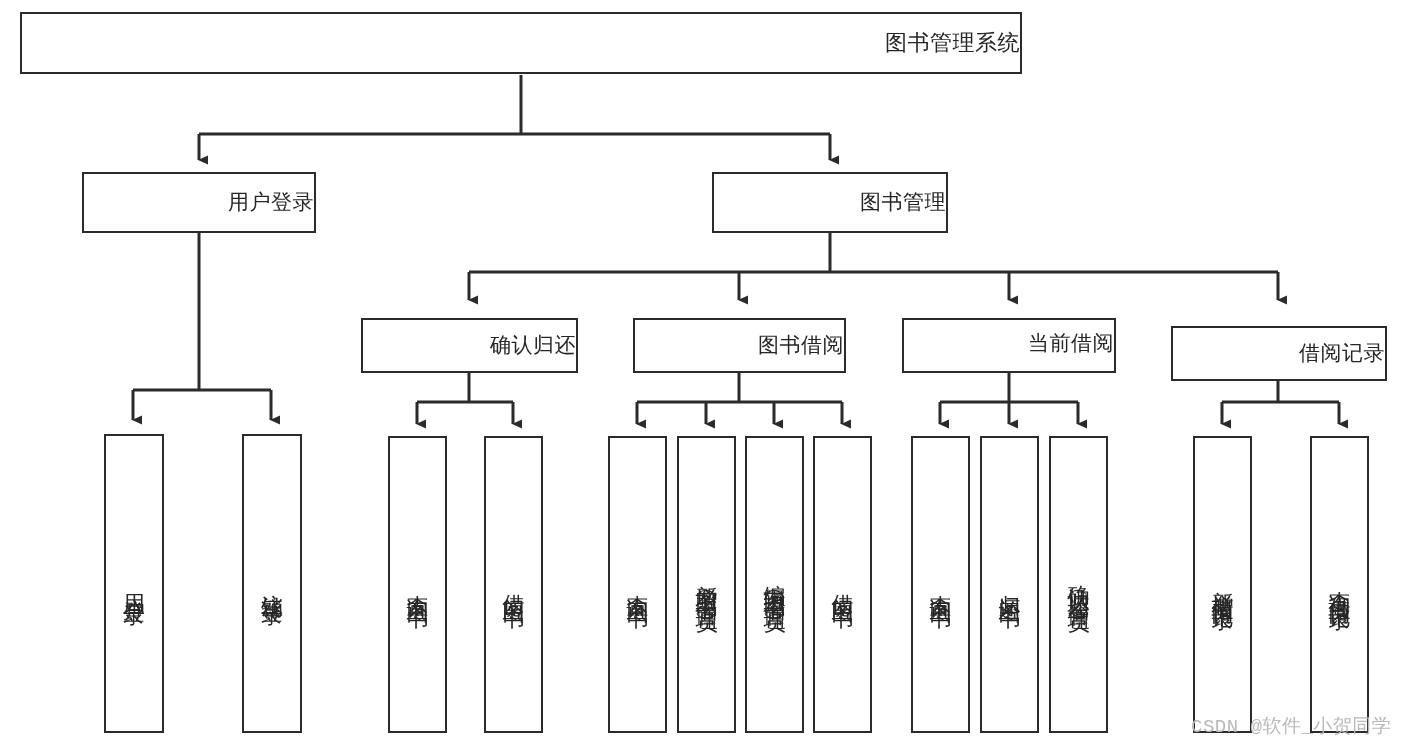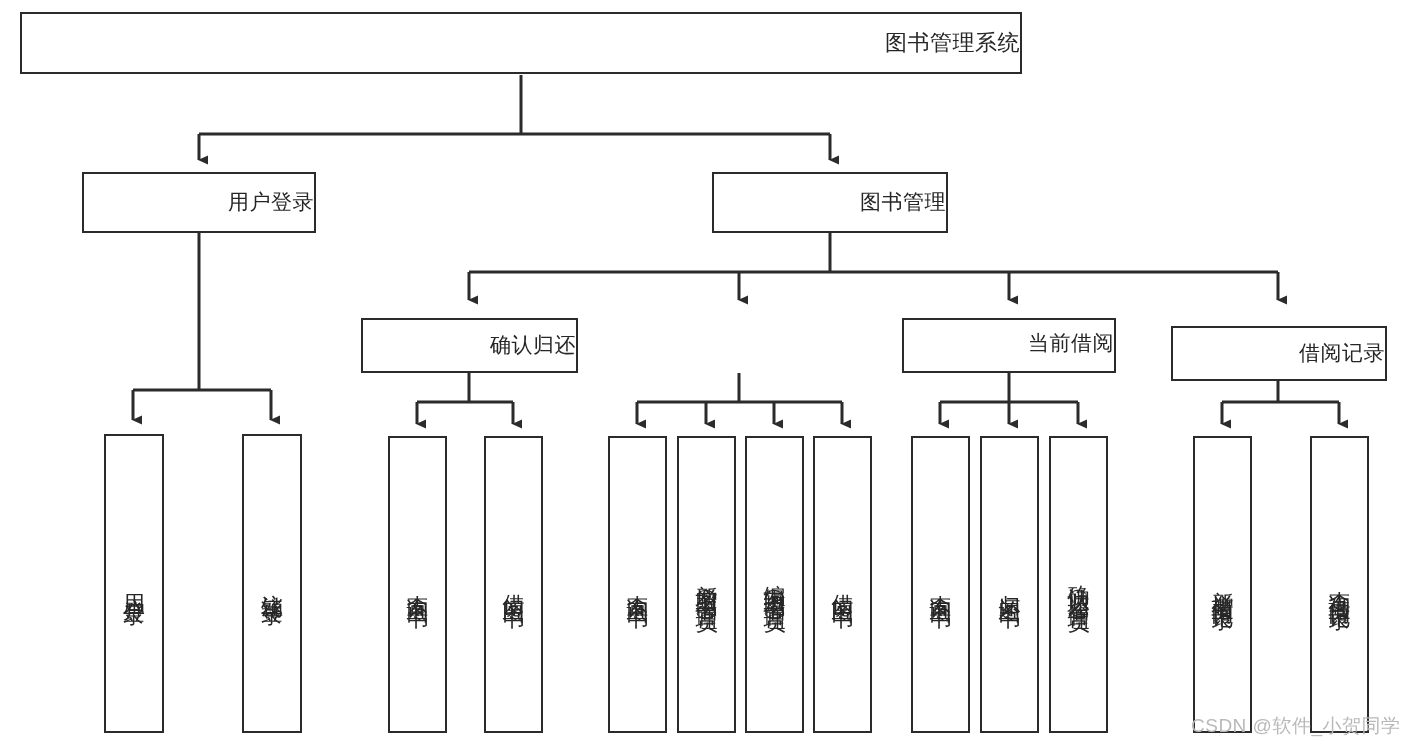--- a/index.html
+++ b/index.html
@@ -64,21 +64,21 @@
     letter-spacing: 4px;
     line-height: 1;
     max-height: 100%;
   }
   .watermark {
     position: absolute;
     color: #b9b9b9;
     font-size: 19px;
     white-space: nowrap;
     letter-spacing: 0.5px;
-    font-family: Liberation Sans, sans-serif;
+    font-family: Liberation Mono, monospace;
   }
 </style>
 </head>
 <body>
 
 <div id="canvas">
 
   <svg id="wires" viewBox="0 0 1405 747">
     <defs>
       <marker id="arrow" markerWidth="11" markerHeight="11" refX="4.6" refY="9.2" orient="auto" markerUnits="userSpaceOnUse">
@@ -138,20 +138,23 @@
   </div>
 
   <div class="node h" style="left:712px; top:172px; width:236px; height:61px;padding-left:48px;">
     <span class="lbl">图书管理</span>
   </div>
 
   <div class="node h" style="left:361px; top:318px; width:217px; height:55px;">
     <span class="lbl">确认归还</span>
   </div>
 
+  <div class="node h" style="left:633px; top:318px; width:213px; height:55px;">
+    <span class="lbl">图书借阅</span>
+  </div>
 
   <div class="node h" style="left:902px; top:318px; width:214px; height:55px;font-family:Liberation Mono, monospace;">
     <span class="lbl">当前借阅</span>
   </div>
 
   <div class="node h" style="left:1171px; top:326px; width:216px; height:55px;">
     <span class="lbl">借阅记录</span>
   </div>
 
   <div class="node v" style="left:104px; top:434px; width:60px; height:299px;">

